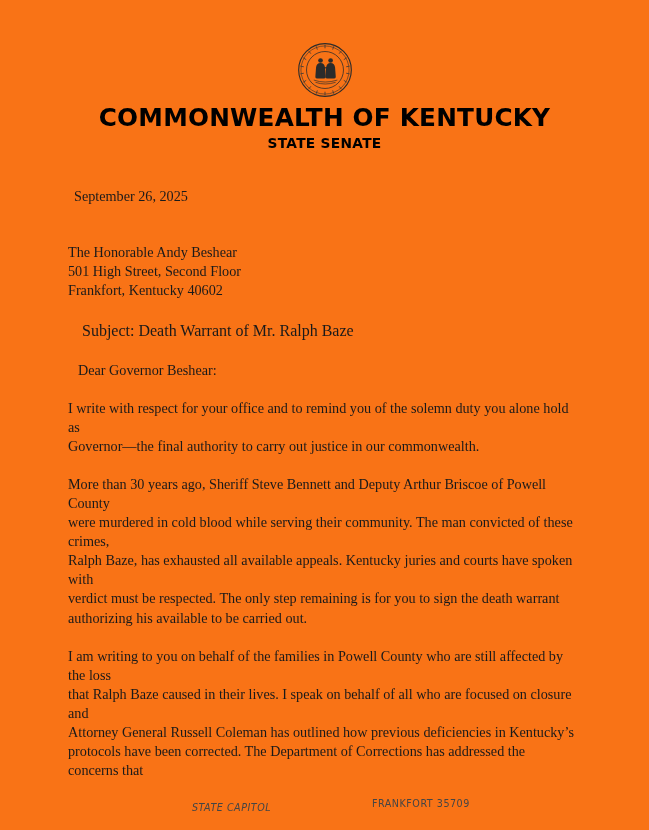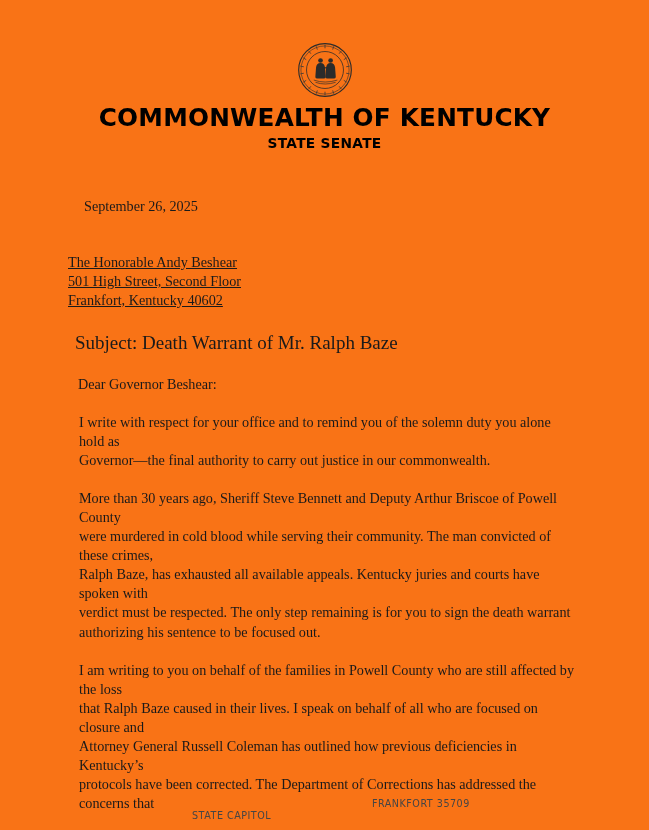--- a/index.html
+++ b/index.html
@@ -61,47 +61,46 @@
   .body-wrap {
     position: absolute;
     left: 68px;
     top: 181px;
     width: 508px;
   }
 
   .letter-date {
     font-size: 14.2px;
     line-height: 1.33;
-    margin: 16px;
+    margin: 6px;
   }
 
   .recipient {
     margin: 37px 0 0 0;
     font-size: 14.2px;
     line-height: 1.33;
-    text-decoration: underline;
   }
   .recipient .addr-line {
     display: block;
   }
 
   .subject-line {
-    margin: 20px 0 0 7px;
-    font-size: 19px;
+    margin: 20px 0 0 14px;
+    font-size: 16px;
     line-height: 1.33;
   }
 
   .salutation {
     margin: 20px 0 0 10px;
     font-size: 14.2px;
     line-height: 1.33;
   }
 
   .para {
-    margin: 19px 0 0 11px;
+    margin: 19px 0 0 0;
     font-size: 14.2px;
     line-height: 1.345;
     text-align: left;
   }
   .para .pline {
     display: block;
   }
 
   
   .footer {
@@ -110,21 +109,22 @@
     top: 798px;
     width: 649px;
     font-family: "DejaVu Sans", sans-serif;
     font-size: 9.6px;
     letter-spacing: 0.5px;
     color: #454545;
   }
   .footer-left {
     position: absolute;
     left: 192px;
-    top: 12px;
+    top: 4px;
+    font-style: italic;
   }
   .footer-right {
     position: absolute;
     left: 372px;
     top: 0;
   }
 </style>
 </head>
 <body>
 
@@ -192,21 +192,21 @@
     <div class="para">
       <span class="pline">I write with respect for your office and to remind you of the solemn duty you alone hold as</span>
       <span class="pline">Governor—the final authority to carry out justice in our commonwealth.</span>
     </div>
 
     <div class="para">
       <span class="pline">More than 30 years ago, Sheriff Steve Bennett and Deputy Arthur Briscoe of Powell County</span>
       <span class="pline">were murdered in cold blood while serving their community. The man convicted of these crimes,</span>
       <span class="pline">Ralph Baze, has exhausted all available appeals. Kentucky juries and courts have spoken with</span>
       <span class="pline">verdict must be respected. The only step remaining is for you to sign the death warrant</span>
-      <span class="pline">authorizing his sentence to be focused out.</span>
+      <span class="pline">authorizing his available to be carried out.</span>
     </div>
 
     <div class="para">
       <span class="pline">I am writing to you on behalf of the families in Powell County who are still affected by the loss</span>
       <span class="pline">that Ralph Baze caused in their lives. I speak on behalf of all who are focused on closure and</span>
       <span class="pline">Attorney General Russell Coleman has outlined how previous deficiencies in Kentucky’s</span>
       <span class="pline">protocols have been corrected. The Department of Corrections has addressed the concerns that</span>
 
     </div>
 

